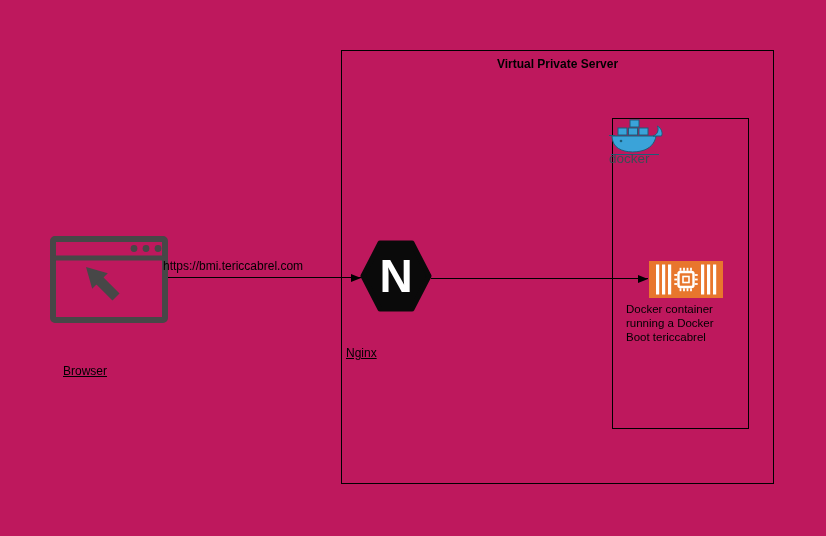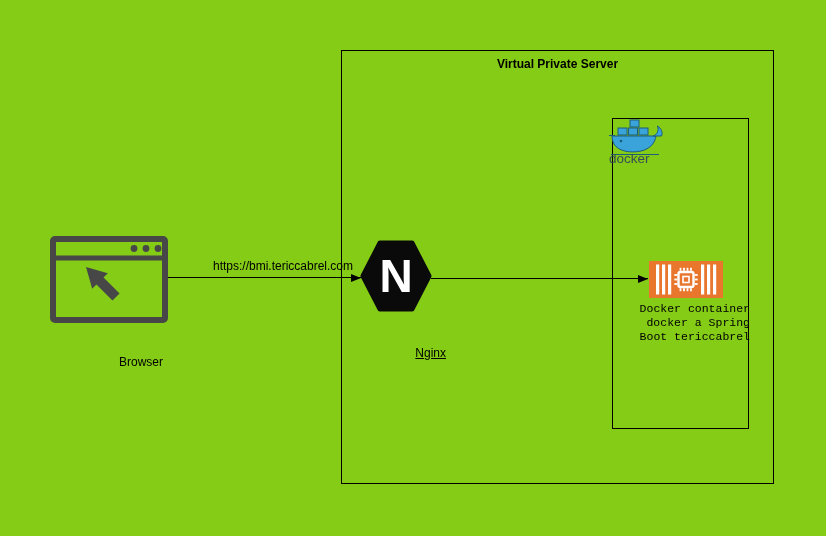--- a/index.html
+++ b/index.html
@@ -5,21 +5,21 @@
   html, body {
     margin: 0;
     padding: 0;
     background: #ffffff;
     font-family: "Liberation Sans", sans-serif;
   }
   .canvas {
     position: relative;
     width: 826px;
     height: 536px;
-    background: #84cc16;
+    background: #be185d;
     overflow: hidden;
   }
   .box {
     position: absolute;
     border: 1px solid #000000;
     background: transparent;
     box-sizing: border-box;
   }
   .vps-box    { left: 341px; top: 50px;  width: 433px; height: 434px; }
   .inner-box  { left: 612px; top: 118px; width: 137px; height: 311px; }
@@ -30,26 +30,26 @@
     text-align: center;
     font-size: 12px;
     font-weight: bold;
     color: #000000;
   }
 
   .label {
     position: absolute;
     font-size: 12px;
     color: #000000;
-    text-align: right;
+    text-align: left;
     line-height: 14px;
   }
-  .browser-label   { left: 63px;  top: 355px; width: 100px; }
+  .browser-label   { left: 63px;  top: 364px; width: 100px; text-decoration: underline; }
   .nginx-label     { left: 346px; top: 346px; width: 100px; text-decoration: underline; }
-  .container-label { left: 626px; top: 302px; width: 124px; font-size: 11.5px; font-family: Liberation Mono, monospace; }
+  .container-label { left: 626px; top: 302px; width: 124px; font-size: 11.5px; }
   .arrow1-label    { left: 163px; top: 259px; width: 190px; }
   .arrow2-label    { left: 405px; top: 260px; width: 190px; }
   .container-label span { display: block; }
 
   .icon { position: absolute; }
   .browser-icon   { left: 50px;  top: 236px; }
   .nginx-icon     { left: 360px; top: 238px; }
   .docker-logo    { left: 609px; top: 119px; }
   .container-icon { left: 649px; top: 261px; }
 
@@ -147,17 +147,17 @@
         <line x1="25.3" y1="18.5" x2="28.3" y2="18.5"></line>
         <line x1="25.3" y1="23" x2="28.3" y2="23"></line>
         <line x1="45.7" y1="14" x2="48.7" y2="14"></line>
         <line x1="45.7" y1="18.5" x2="48.7" y2="18.5"></line>
         <line x1="45.7" y1="23" x2="48.7" y2="23"></line>
       </g>
     </g>
   </svg>
   <div class="label container-label">
     <span>Docker container</span>
-    <span>docker a Spring</span>
+    <span>running a Docker</span>
     <span>Boot tericcabrel</span>
   </div>
 
 </div>
 
 </body></html>

